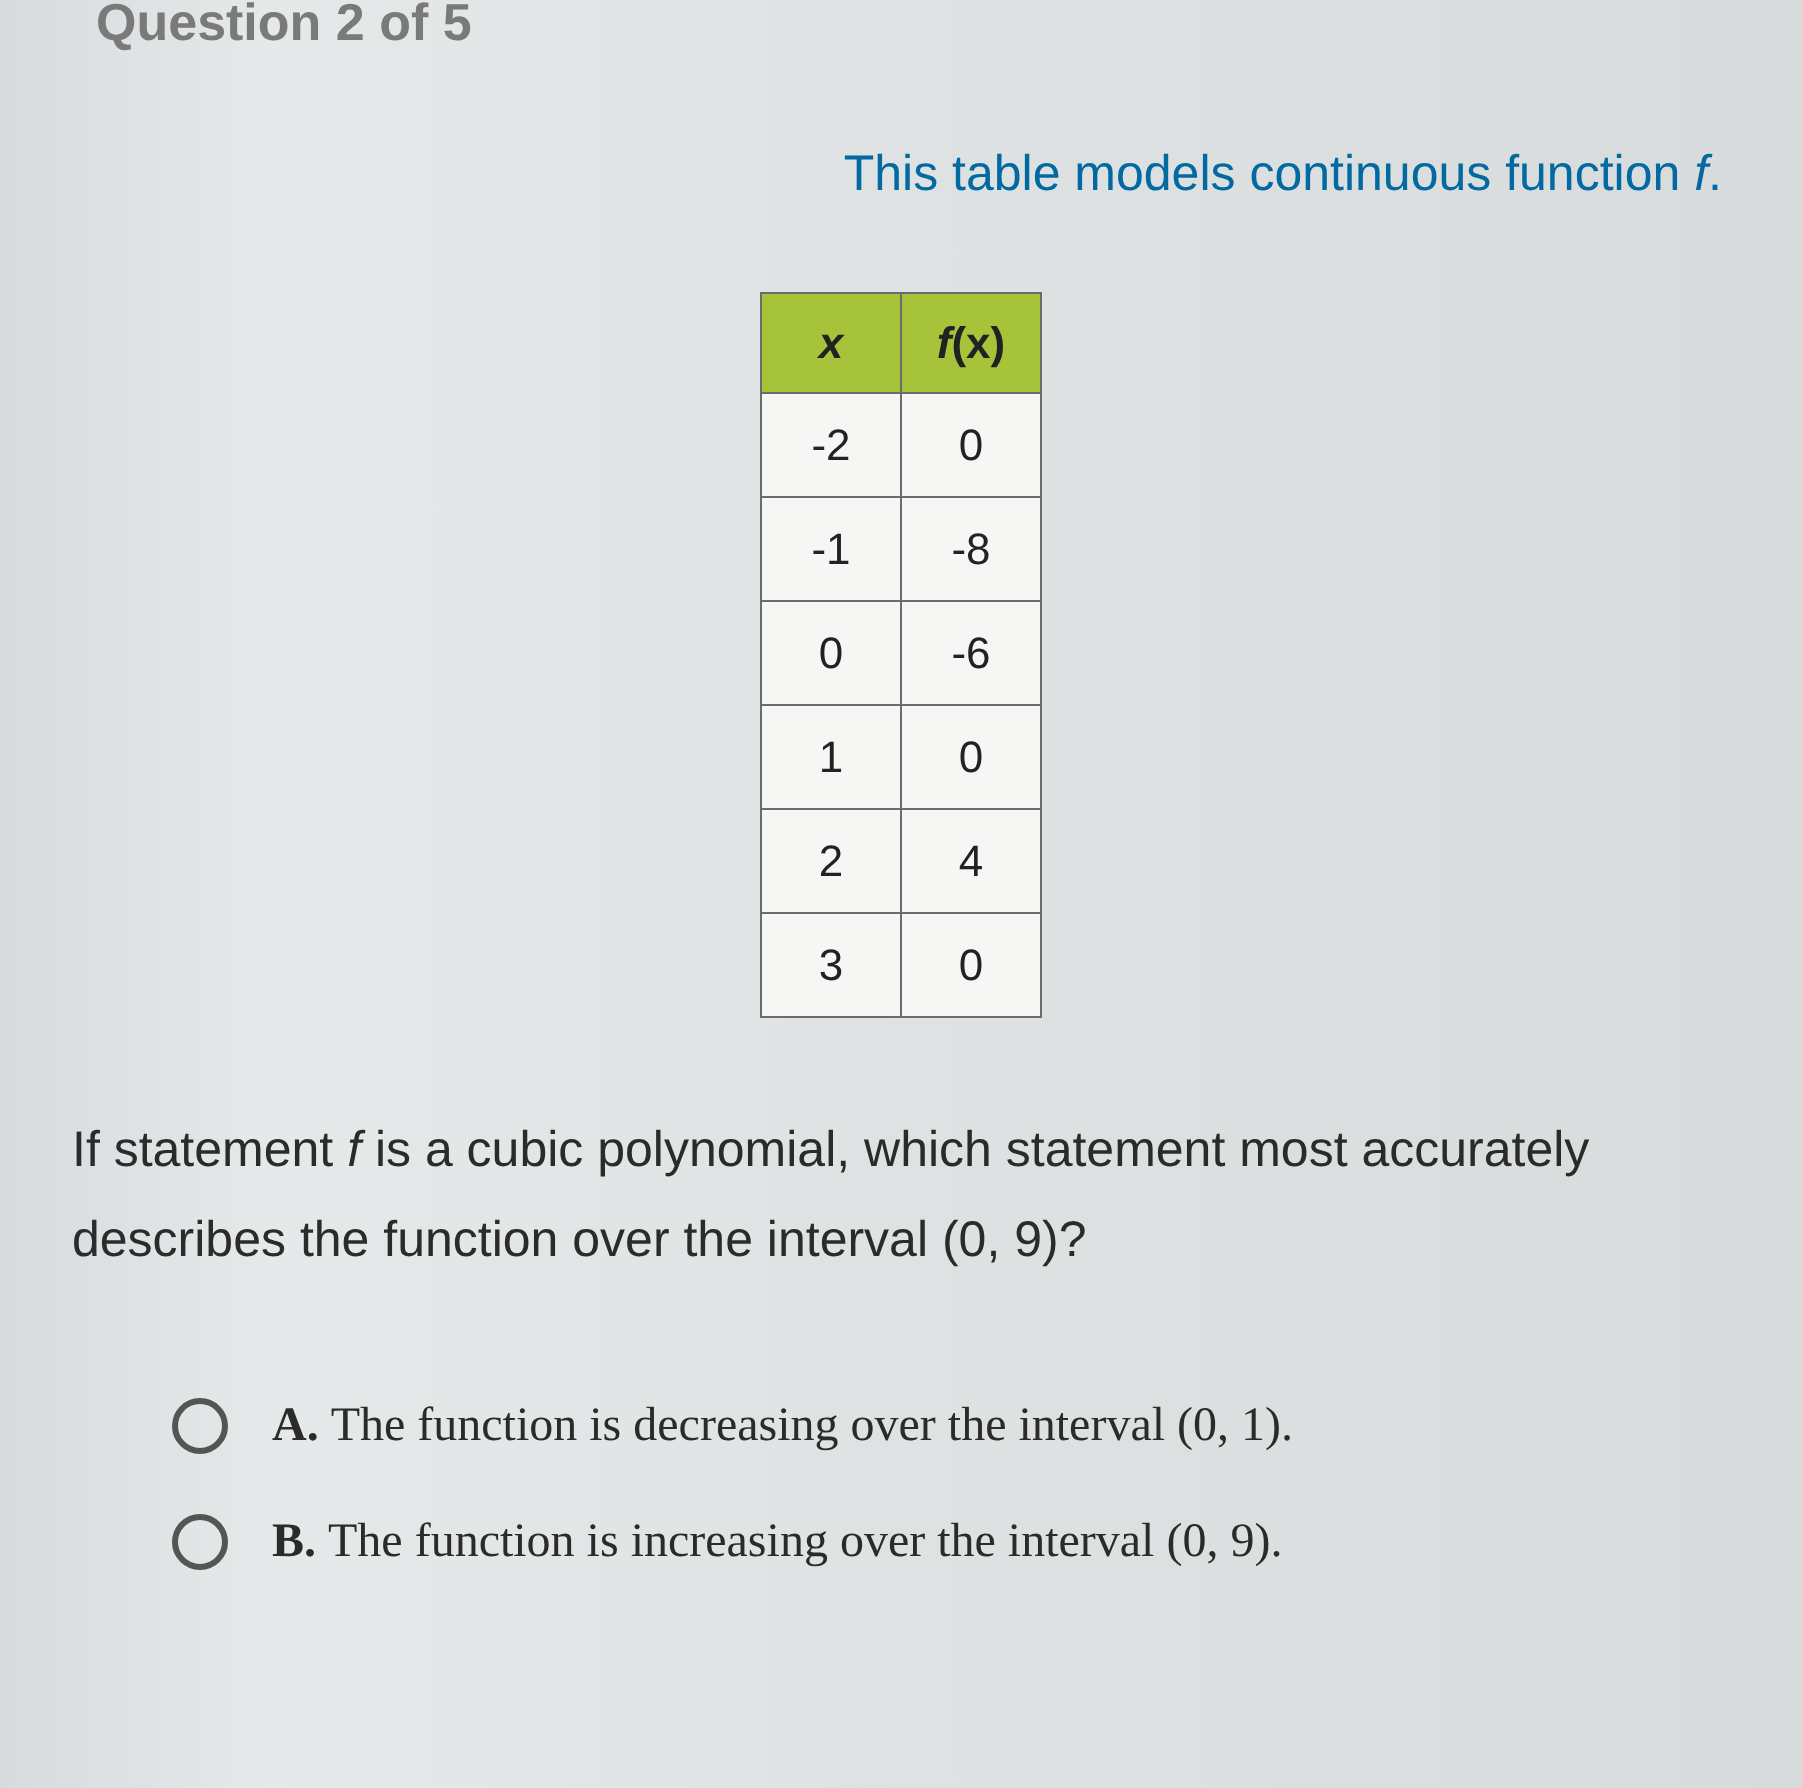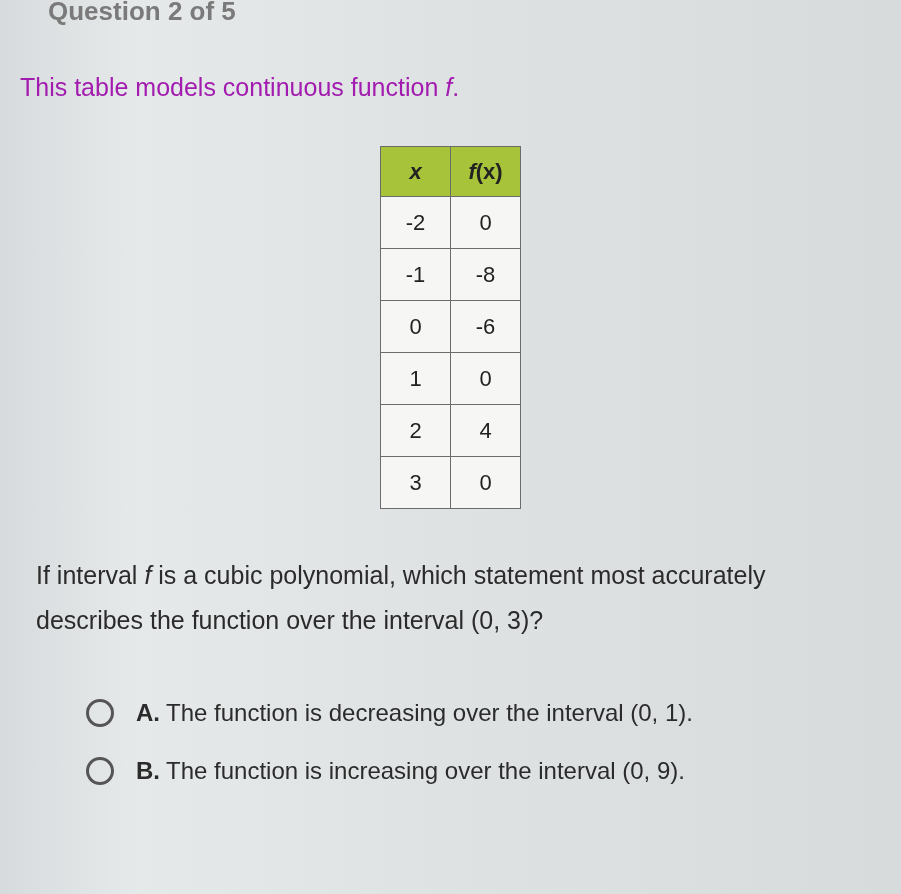--- a/index.html
+++ b/index.html
@@ -18,23 +18,24 @@
   }
   .question-num {
     font-size: 26px;
     font-weight: bold;
     color: #7a7a7a;
     margin-top: -4px;
     margin-left: 8px;
   }
   .prompt-1 {
     font-size: 25px;
-    color: #a21caf;
+    color: #0369a1;
     margin-top: 46px;
     margin-left: -20px;
+    text-align: right;
   }
   .italic { font-style: italic; }
   .table-wrap {
     display: flex;
     justify-content: center;
     margin-top: 44px;
   }
   table.func {
     border-collapse: collapse;
     background: #f6f7f5;
@@ -59,23 +60,25 @@
     margin-top: 44px;
     line-height: 1.8;
     margin-left: -4px;
   }
   .options {
     margin-top: 56px;
     margin-left: 46px;
   }
   .option {
     display: flex;
+    align-items: center;
     gap: 22px;
     margin-bottom: 30px;
     cursor: pointer;
+    font-family: Liberation Serif, serif;
   }
   .radio {
     width: 28px;
     height: 28px;
     border: 3px solid #555;
     border-radius: 50%;
     flex: 0 0 auto;
     background: transparent;
   }
   .opt-text {
@@ -127,21 +130,21 @@
         </tr>
         <tr>
           <td>3</td>
           <td>0</td>
         </tr>
       </tbody>
     </table>
   </div>
 
   <div class="prompt-2">
-    <span>If interval </span><span class="italic">f</span><span> is a cubic polynomial, which statement most accurately describes the function over the interval </span><span>(0, 3)</span><span>?</span>
+    <span>If statement </span><span class="italic">f</span><span> is a cubic polynomial, which statement most accurately describes the function over the interval </span><span>(0, 9)</span><span>?</span>
   </div>
 
   <div class="options">
     <div class="option">
       <div class="radio"></div>
       <div class="opt-text">
         <span class="letter">A.</span><span>The function is decreasing over the interval (0, 1).</span>
       </div>
     </div>
     <div class="option">

